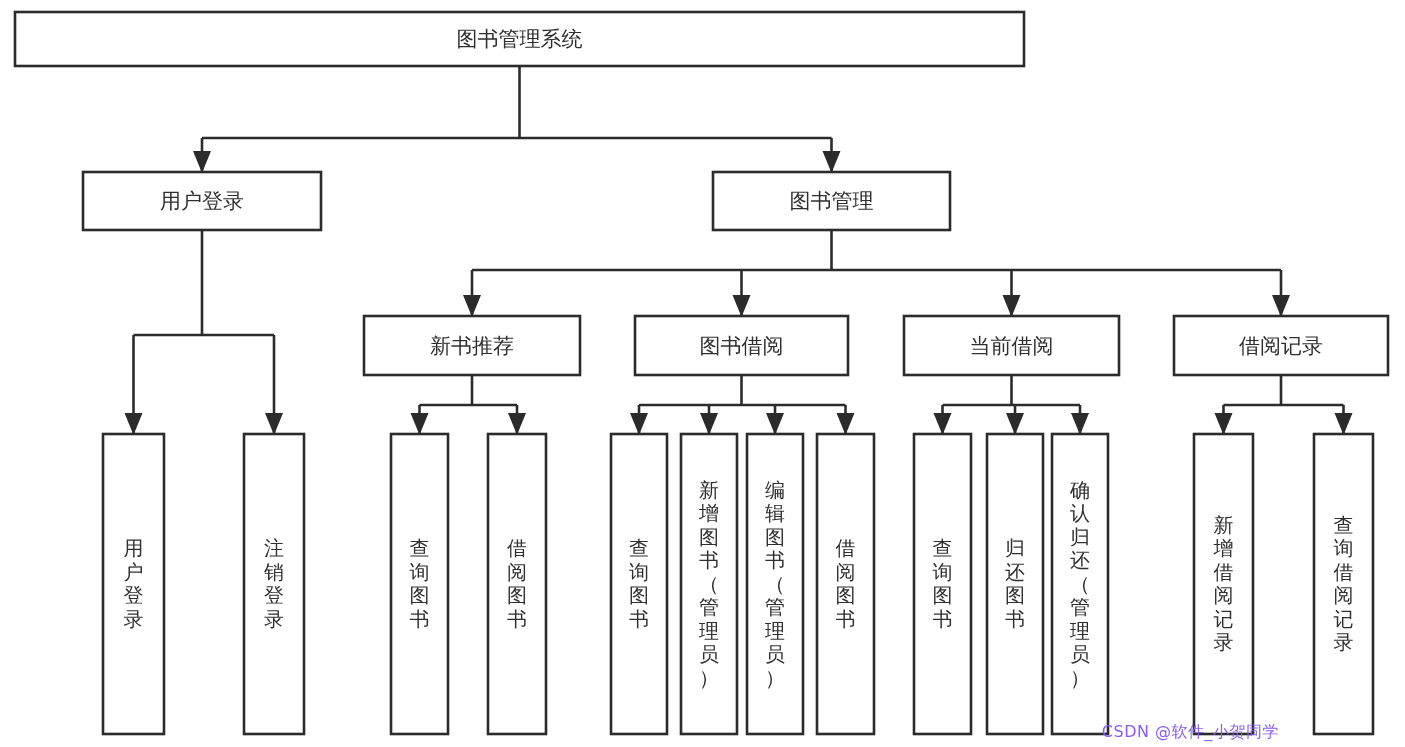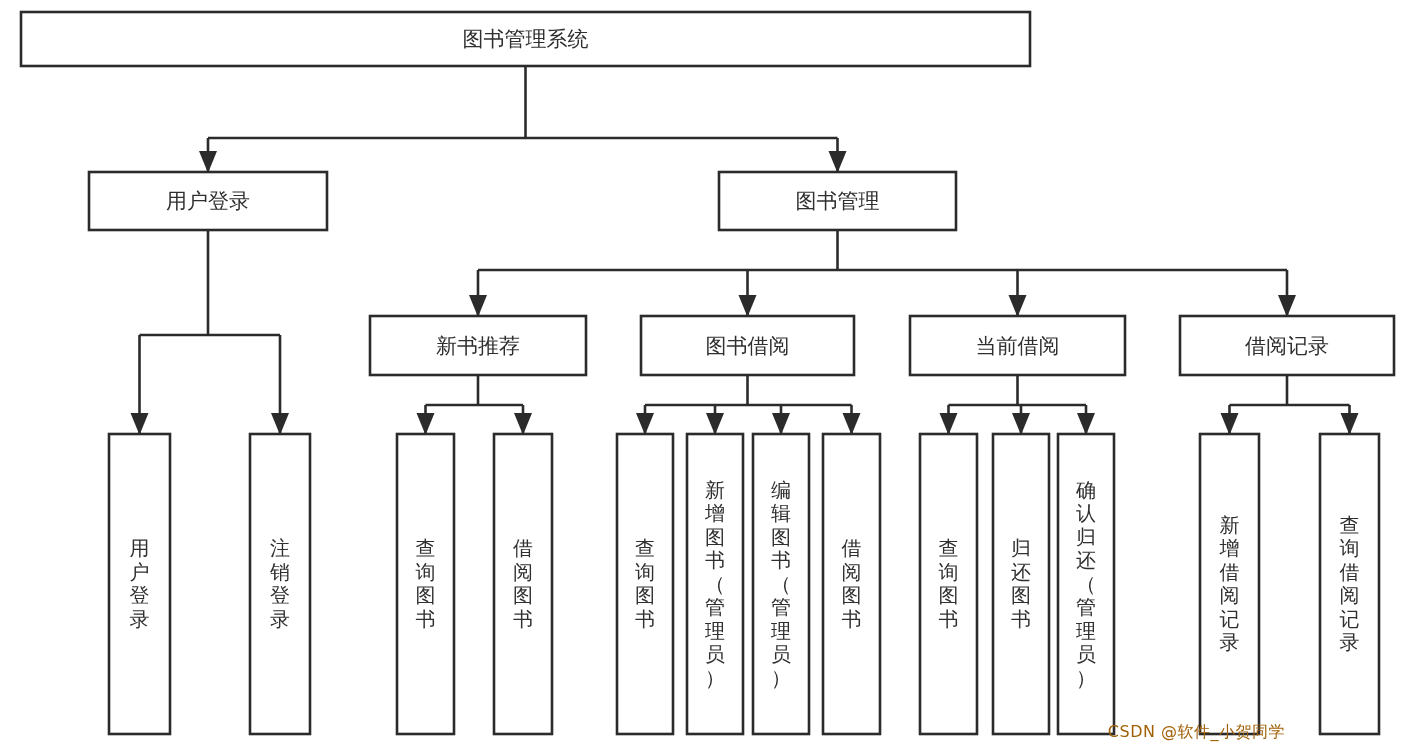--- a/index.html
+++ b/index.html
@@ -9,21 +9,21 @@
   }
   body {
     width: 1405px;
     height: 747px;
     position: relative;
     font-family: "DejaVu Sans", "Liberation Sans", sans-serif;
     overflow: hidden;
   }
   #diagram-root {
     position: absolute;
-    left: 8px;
+    left: 2px;
     top: 0;
     width: 1285px;
     height: 747px;
   }
   svg.tree {
     display: block;
     width: 1405px;
     height: 747px;
   }
   .node-rect {
@@ -53,21 +53,21 @@
   .node-label.vertical {
     text-anchor: middle;
     font-size: 20px;
   }
   .watermark {
     position: absolute;
     right: 8px;
     bottom: 4px;
     font-family: "DejaVu Sans", "Liberation Sans", sans-serif;
     font-size: 16px;
-    color: #a16207;
+    color: #8b5cf6;
     letter-spacing: 0.5px;
     white-space: nowrap;
     user-select: none;
   }
 </style>
 </head>
 <body>
 
 <div id="diagram-root">
   <svg class="tree" viewBox="0 0 1405 747" xmlns="http://www.w3.org/2000/svg">

